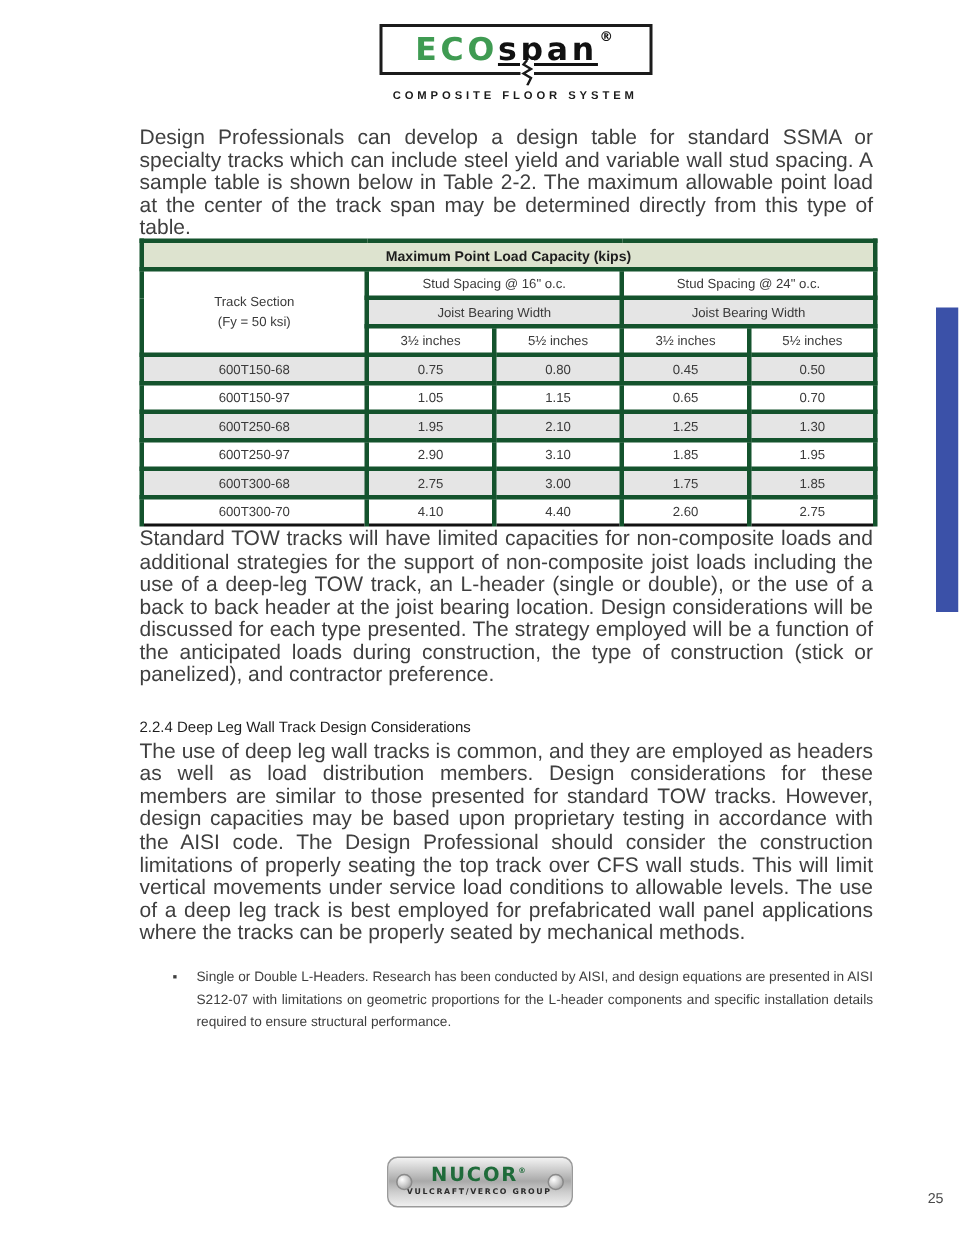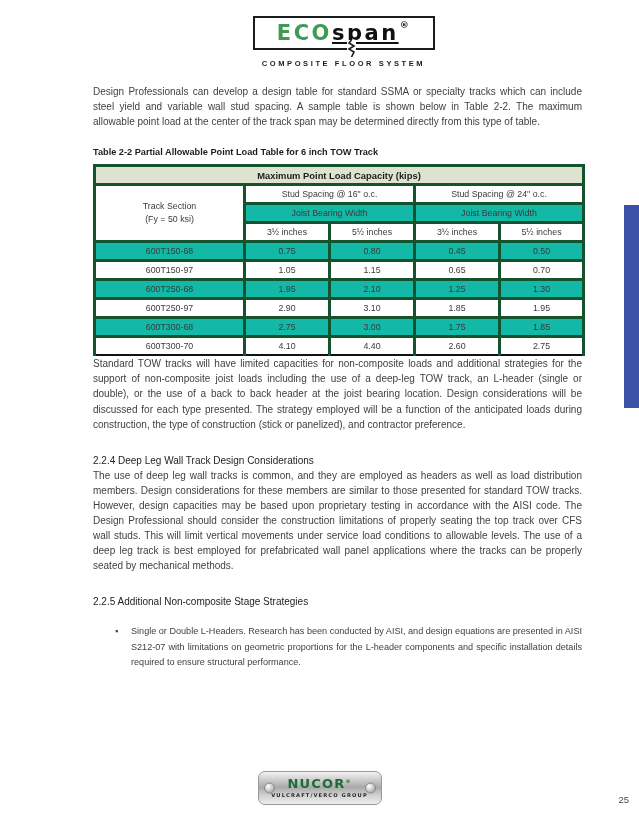--- a/index.html
+++ b/index.html
@@ -83,21 +83,21 @@
 
   
   .content {
     position: absolute;
     left: 93px;
     top: 84px;
     width: 489px;
   }
   p.para {
     margin: 0 0 0 0;
-    font-size: 10px;
+    font-size: 14px;
     line-height: 15.1px;
     text-align: justify;
     color: #3f3f3f;
   }
   .gap-para { margin-top: 15px; }
   .table-caption {
     font-size: 9.2px;
     font-weight: bold;
     color: #1d1d1d;
     margin-top: 18px;
@@ -134,21 +134,21 @@
     font-size: 9.4px;
     color: #1d1d1d;
     height: 30px;
     border-bottom: 2px solid #111;
   }
   td.tracksec {
     height: 33px;
     line-height: 13px;
     border-right: 2px solid #111;
   }
-  td.grey { background: #14b8a6; }
+  td.grey { background: #e5e5e5; }
   td.spacing { border-right: 2px solid #111; }
   td.rowlabel { border-right: 2px solid #111; }
   td.midsplit { border-right: 2px solid #111; }
   tr.lastrow td { border-bottom: none; }
 
   
   ul.bullets {
     margin: 15px 0 0 0;
     padding: 0 0 0 0;
     list-style: none;
@@ -262,21 +262,20 @@
       </div>
     </div>
     <div class="logo-sub">COMPOSITE FLOOR SYSTEM</div>
   </div>
 </div>
 
 <div class="content">
 
   <p class="para">Design Professionals can develop a design table for standard SSMA or specialty tracks which can include steel yield and variable wall stud spacing. A sample table is shown below in Table 2-2. The maximum allowable point load at the center of the track span may be determined directly from this type of table.</p>
 
-  <div class="table-caption">Table 2-2 Partial Allowable Point Load Table for 6 inch TOW Track</div>
 
   <table class="ptable">
     <colgroup>
       <col style="width:150px">
       <col style="width:85px">
       <col style="width:85px">
       <col style="width:85px">
       <col style="width:84px">
     </colgroup>
     <tbody>
@@ -345,21 +344,20 @@
         <td>2.75</td>
       </tr>
     </tbody>
   </table>
 
   <p class="para gap-para">Standard TOW tracks will have limited capacities for non-composite loads and additional strategies for the support of non-composite joist loads including the use of a deep-leg TOW track, an L-header (single or double), or the use of a back to back header at the joist bearing location. Design considerations will be discussed for each type presented. The strategy employed will be a function of the anticipated loads during construction, the type of construction (stick or panelized), and contractor preference.</p>
 
   <h3 class="sec">2.2.4 Deep Leg Wall Track Design Considerations</h3>
   <p class="para sec-para">The use of deep leg wall tracks is common, and they are employed as headers as well as load distribution members. Design considerations for these members are similar to those presented for standard TOW tracks. However, design capacities may be based upon proprietary testing in accordance with the AISI code. The Design Professional should consider the construction limitations of properly seating the top track over CFS wall studs. This will limit vertical movements under service load conditions to allowable levels. The use of a deep leg track is best employed for prefabricated wall panel applications where the tracks can be properly seated by mechanical methods.</p>
 
-  <h3 class="sec">2.2.5 Additional Non-composite Stage Strategies</h3>
 
   <ul class="bullets">
     <li>
       <span class="dot">▪</span>
       <span>Single or Double L-Headers. Research has been conducted by AISI, and design equations are presented in AISI S212-07 with limitations on geometric proportions for the L-header components and specific installation details required to ensure structural performance.</span>
     </li>
   </ul>
 
 </div>
 

